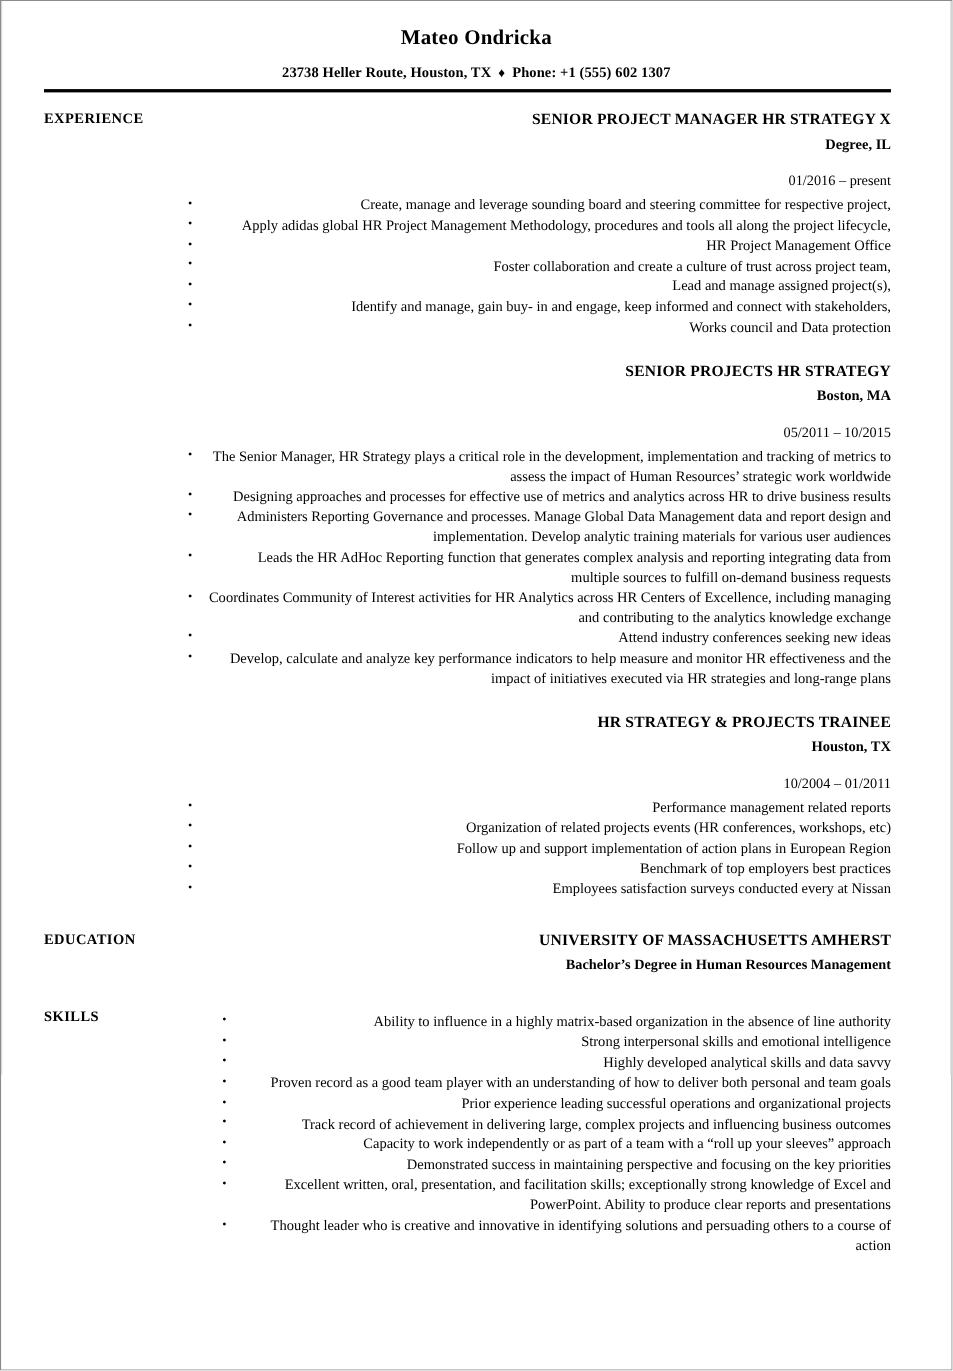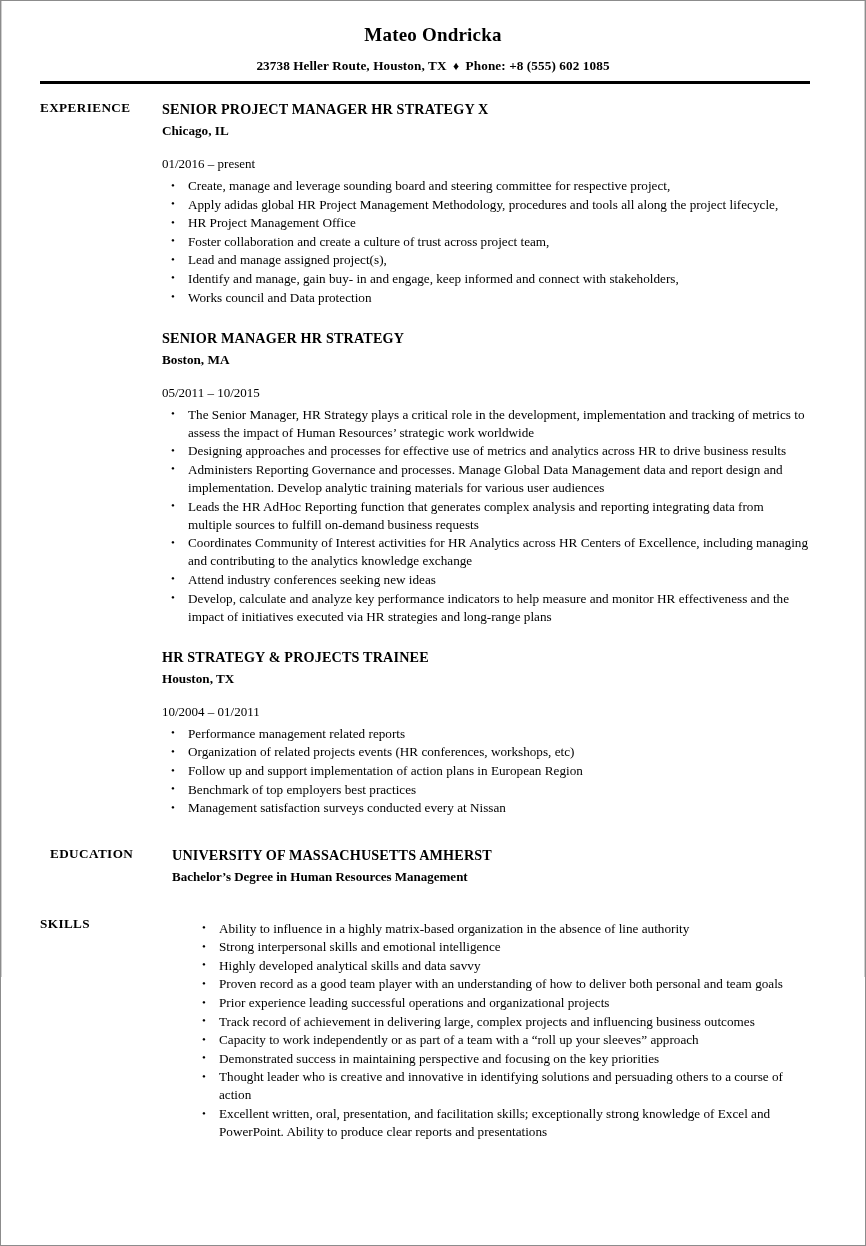--- a/index.html
+++ b/index.html
@@ -80,20 +80,21 @@
     font-weight: bold;
     letter-spacing: 0.4px;
     line-height: 1.25;
     white-space: nowrap;
   }
   .section-body-col {
     flex: 1;
     padding-right: 54px;
     padding-left: 38px;
     box-sizing: border-box;
+    text-align: right;
   }
 
   
   .job { margin-bottom: 22px; }
   .job:last-child { margin-bottom: 0; }
   .job-title {
     font-size: 14.2px;
     font-weight: bold;
     letter-spacing: 0.15px;
     line-height: 1.3;
@@ -138,65 +139,65 @@
     font-weight: bold;
     letter-spacing: 0.15px;
     line-height: 1.3;
   }
   .edu-degree {
     font-size: 13px;
     font-weight: bold;
     line-height: 1.35;
     margin-top: 4px;
   }
-  .row-education { margin-top: 28px; padding-left: 10px; }
+  .row-education { margin-top: 28px; }
   .row-skills { margin-top: 30px; gap: 31px; }
   ul.bullets.skills-list li { margin-bottom: 0.5px; }
 </style>
 </head>
 <body>
 
 <div class="page">
   <div class="page-inner">
 
     <div class="resume-header">
       <div class="cand-name">Mateo Ondricka</div>
       <div class="cand-contact">
         <span>23738 Heller Route, Houston, TX</span>
         <span class="diamond">♦</span>
-        <span>Phone: +8 (555) 602 1085</span>
+        <span>Phone: +1 (555) 602 1307</span>
       </div>
       <div class="header-rule"></div>
     </div>
 
     <div class="content">
 
       <div class="section-row">
         <div class="section-label-col">
           <div class="section-label">EXPERIENCE</div>
         </div>
         <div class="section-body-col">
 
           <div class="job">
             <div class="job-title">SENIOR PROJECT MANAGER HR STRATEGY X</div>
-            <div class="job-location">Chicago, IL</div>
+            <div class="job-location">Degree, IL</div>
             <div class="job-dates">01/2016 – present</div>
             <ul class="bullets">
               <li>Create, manage and leverage sounding board and steering committee for respective project,</li>
               <li>Apply adidas global HR Project Management Methodology, procedures and tools all along the project lifecycle,</li>
               <li>HR Project Management Office</li>
               <li>Foster collaboration and create a culture of trust across project team,</li>
               <li>Lead and manage assigned project(s),</li>
               <li>Identify and manage, gain buy- in and engage, keep informed and connect with stakeholders,</li>
               <li>Works council and Data protection</li>
             </ul>
           </div>
 
           <div class="job">
-            <div class="job-title">SENIOR MANAGER HR STRATEGY</div>
+            <div class="job-title">SENIOR PROJECTS HR STRATEGY</div>
             <div class="job-location">Boston, MA</div>
             <div class="job-dates">05/2011 – 10/2015</div>
             <ul class="bullets">
               <li>The Senior Manager, HR Strategy plays a critical role in the development, implementation and tracking of metrics to assess the impact of Human Resources’ strategic work worldwide</li>
               <li>Designing approaches and processes for effective use of metrics and analytics across HR to drive business results</li>
               <li>Administers Reporting Governance and processes. Manage Global Data Management data and report design and implementation. Develop analytic training materials for various user audiences</li>
               <li>Leads the HR AdHoc Reporting function that generates complex analysis and reporting integrating data from multiple sources to fulfill on-demand business requests</li>
               <li>Coordinates Community of Interest activities for HR Analytics across HR Centers of Excellence, including managing and contributing to the analytics knowledge exchange</li>
               <li>Attend industry conferences seeking new ideas</li>
               <li>Develop, calculate and analyze key performance indicators to help measure and monitor HR effectiveness and the impact of initiatives executed via HR strategies and long-range plans</li>
@@ -205,21 +206,21 @@
 
           <div class="job">
             <div class="job-title">HR STRATEGY &amp; PROJECTS TRAINEE</div>
             <div class="job-location">Houston, TX</div>
             <div class="job-dates">10/2004 – 01/2011</div>
             <ul class="bullets">
               <li>Performance management related reports</li>
               <li>Organization of related projects events (HR conferences, workshops, etc)</li>
               <li>Follow up and support implementation of action plans in European Region</li>
               <li>Benchmark of top employers best practices</li>
-              <li>Management satisfaction surveys conducted every at Nissan</li>
+              <li>Employees satisfaction surveys conducted every at Nissan</li>
             </ul>
           </div>
 
         </div>
       </div>
 
       <div class="section-row row-education">
         <div class="section-label-col">
           <div class="section-label">EDUCATION</div>
         </div>
@@ -238,21 +239,21 @@
         <div class="section-body-col">
           <ul class="bullets skills-list">
             <li>Ability to influence in a highly matrix-based organization in the absence of line authority</li>
             <li>Strong interpersonal skills and emotional intelligence</li>
             <li>Highly developed analytical skills and data savvy</li>
             <li>Proven record as a good team player with an understanding of how to deliver both personal and team goals</li>
             <li>Prior experience leading successful operations and organizational projects</li>
             <li>Track record of achievement in delivering large, complex projects and influencing business outcomes</li>
             <li>Capacity to work independently or as part of a team with a “roll up your sleeves” approach</li>
             <li>Demonstrated success in maintaining perspective and focusing on the key priorities</li>
+            <li>Excellent written, oral, presentation, and facilitation skills; exceptionally strong knowledge of Excel and PowerPoint. Ability to produce clear reports and presentations</li>
             <li>Thought leader who is creative and innovative in identifying solutions and persuading others to a course of action</li>
-            <li>Excellent written, oral, presentation, and facilitation skills; exceptionally strong knowledge of Excel and PowerPoint. Ability to produce clear reports and presentations</li>
           </ul>
         </div>
       </div>
 
     </div>
   </div>
 </div>
 
 </body></html>

